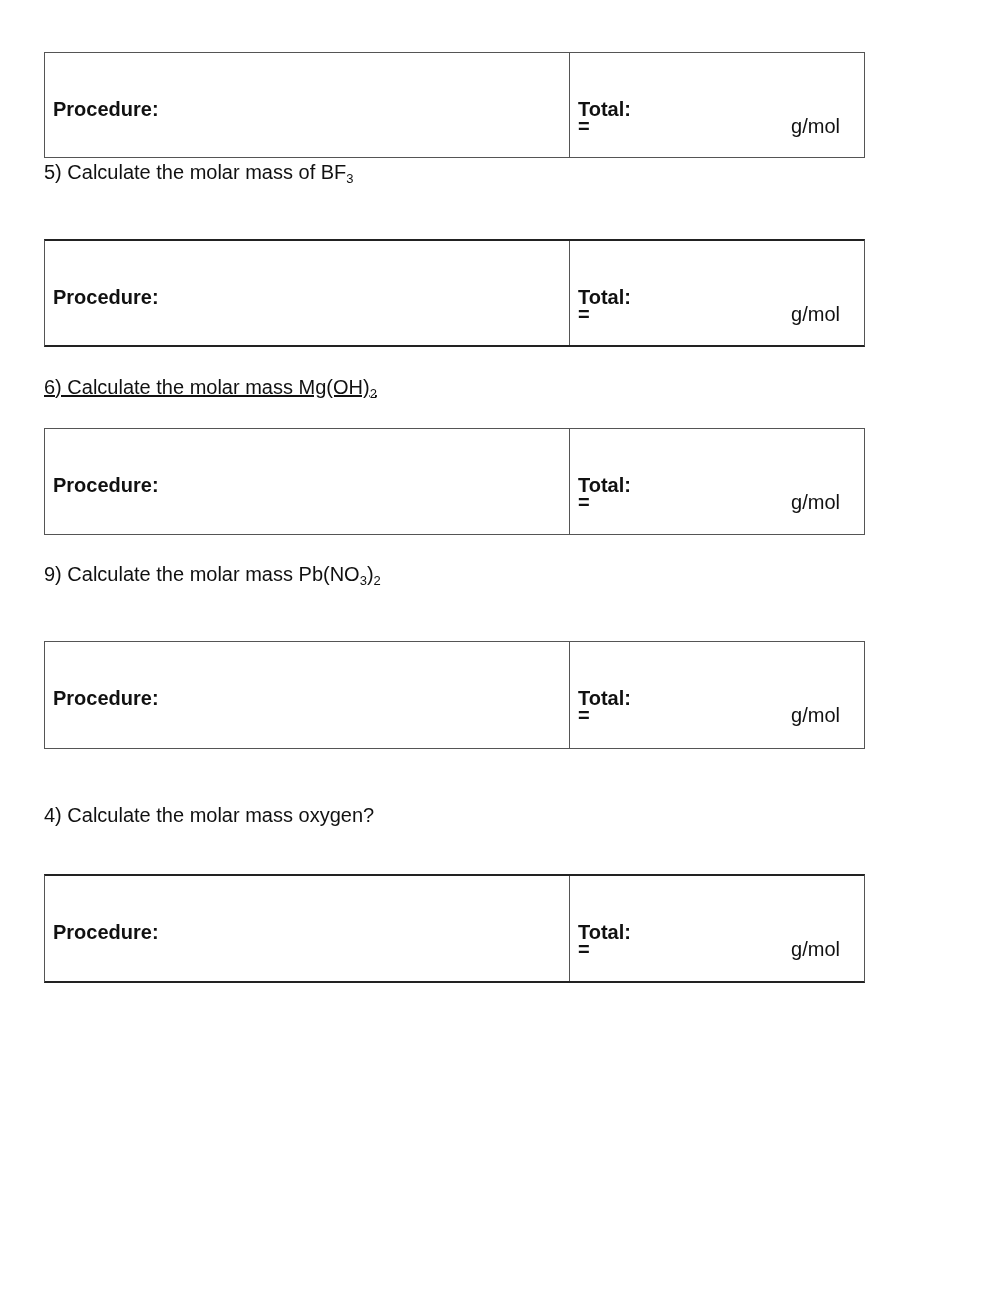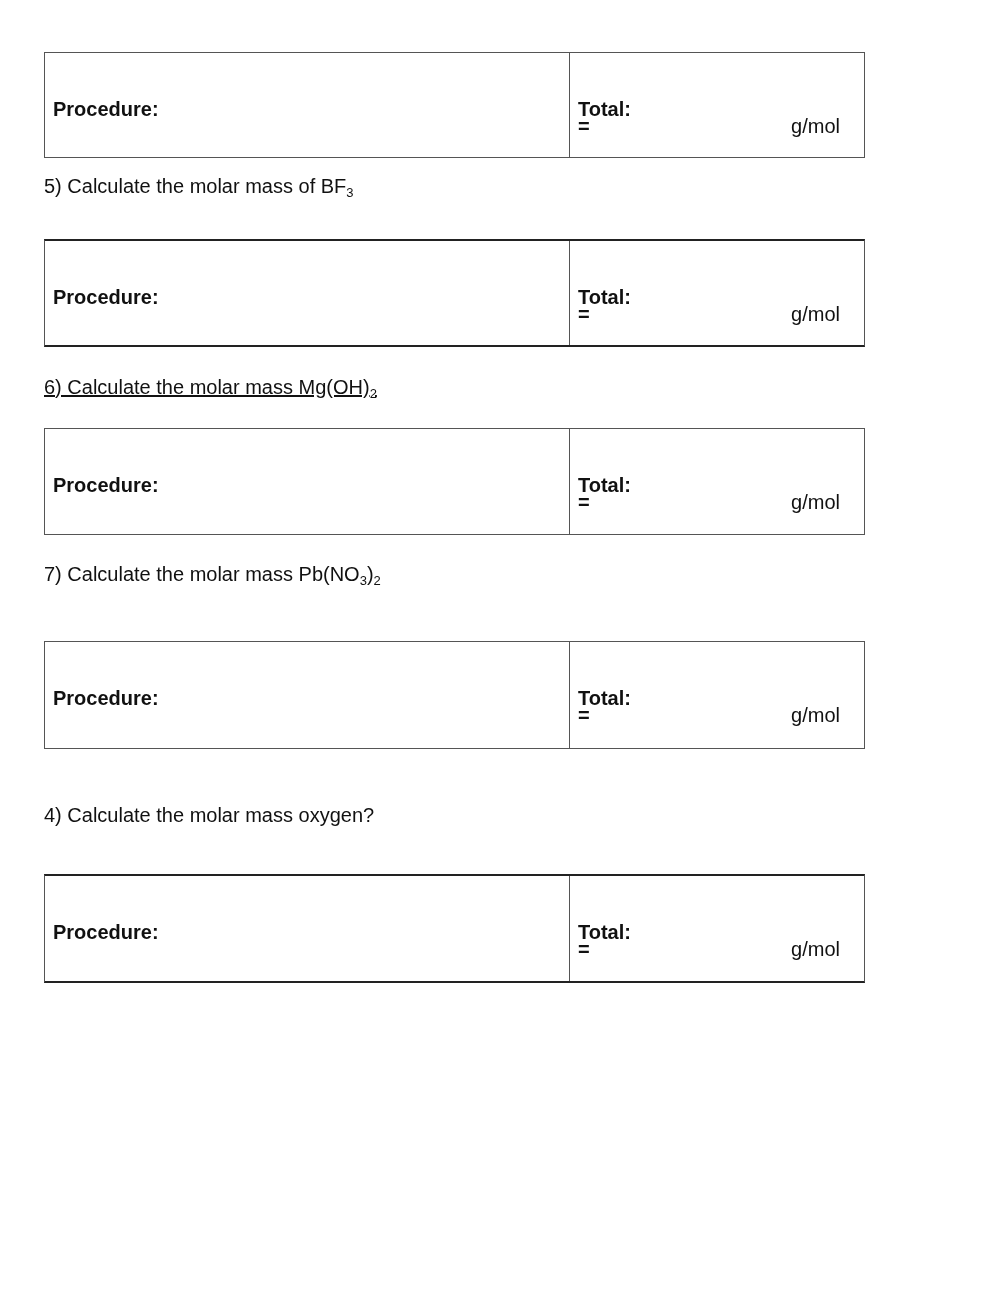--- a/index.html
+++ b/index.html
@@ -23,21 +23,21 @@
   <div class="proc">
       <span class="lbl">Procedure:</span>
     </div>
   <div class="tot">
     <span class="lbl">Total:</span>
     <span class="eq">=</span>
     <span class="unit">g/mol</span>
   </div>
 </div>
 
-<div class="q" style="top:175px;"><span>5) Calculate the molar mass of BF</span><sub>3</sub></div>
+<div class="q" style="top:161px;"><span>5) Calculate the molar mass of BF</span><sub>3</sub></div>
 
 <div class="box dark" style="top:239px; height:108px;">
   <div class="proc">
       <span class="lbl">Procedure:</span>
     </div>
   <div class="tot">
     <span class="lbl">Total:</span>
     <span class="eq">=</span>
     <span class="unit">g/mol</span>
   </div>
@@ -49,21 +49,21 @@
   <div class="proc">
       <span class="lbl">Procedure:</span>
     </div>
   <div class="tot">
     <span class="lbl">Total:</span>
     <span class="eq">=</span>
     <span class="unit">g/mol</span>
   </div>
 </div>
 
-<div class="q" style="top:563px;"><span>7) Calculate the molar mass Pb(NO</span><sub>3</sub><span>)</span><sub>2</sub></div>
+<div class="q" style="top:563px;"><span>9) Calculate the molar mass Pb(NO</span><sub>3</sub><span>)</span><sub>2</sub></div>
 
 <div class="box" style="top:641px; height:108px;">
   <div class="proc">
       <span class="lbl">Procedure:</span>
     </div>
   <div class="tot">
     <span class="lbl">Total:</span>
     <span class="eq">=</span>
     <span class="unit">g/mol</span>
   </div>

